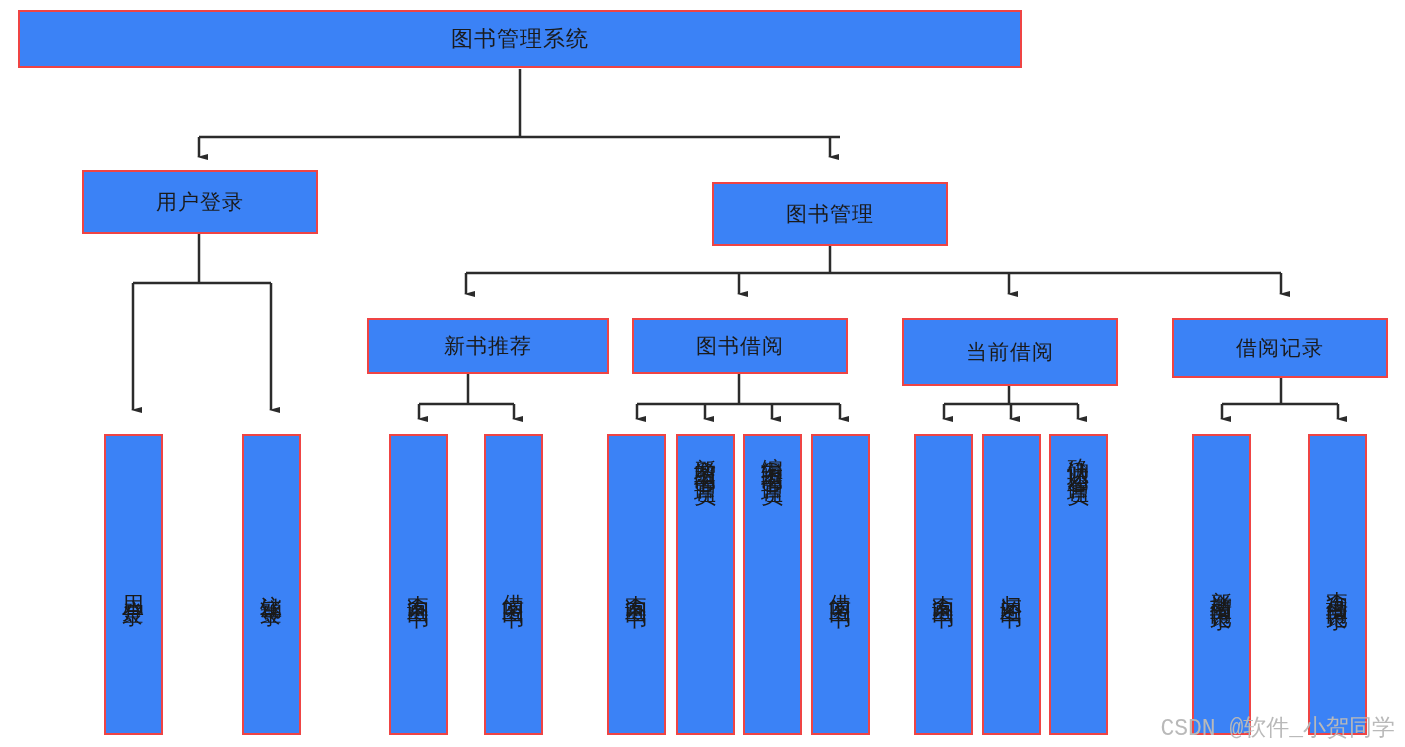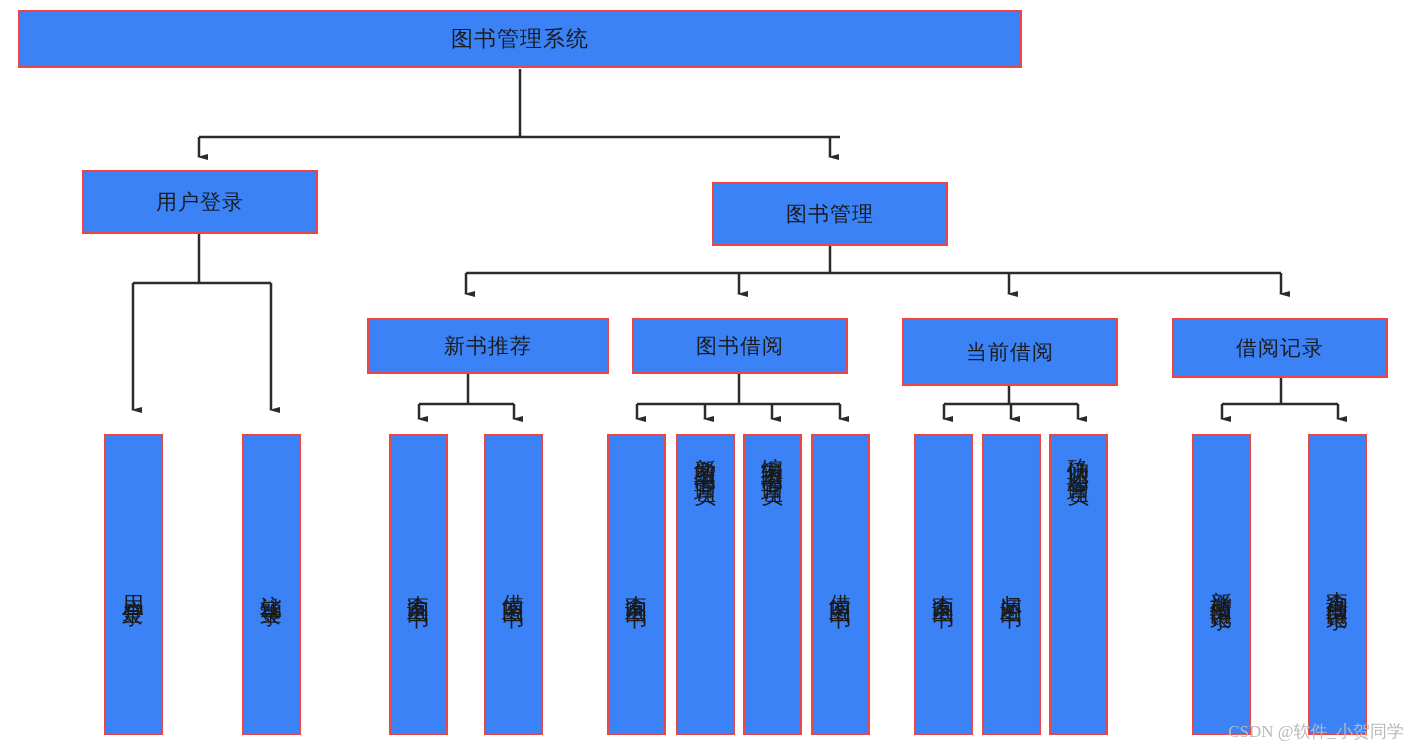--- a/index.html
+++ b/index.html
@@ -52,26 +52,26 @@
   .node.vert .lbl{
     writing-mode:vertical-rl;
     text-orientation:upright;
     font-size:22px;
     letter-spacing:4px;
     line-height:1.05;
   }
   .node.vert.centered{align-items:center;padding-top:0;}
   #watermark{
     position:absolute;
-    right:1px;bottom:4px;
-    font-size:17px;
+    right:10px;bottom:4px;
+    font-size:23px;
     color:#b9b9b9;
     white-space:nowrap;
     z-index:5;
-    font-family:Liberation Serif, serif;
+    font-family:Liberation Mono, monospace;
   }
 </style>
 </head>
 <body>
 
 <div id="diagram">
 
   <svg id="edges" viewBox="0 0 1405 747" width="1405" height="747">
     <defs>
       <marker id="arr" markerWidth="10" markerHeight="12" refX="3" refY="9" orient="auto" markerUnits="userSpaceOnUse">

